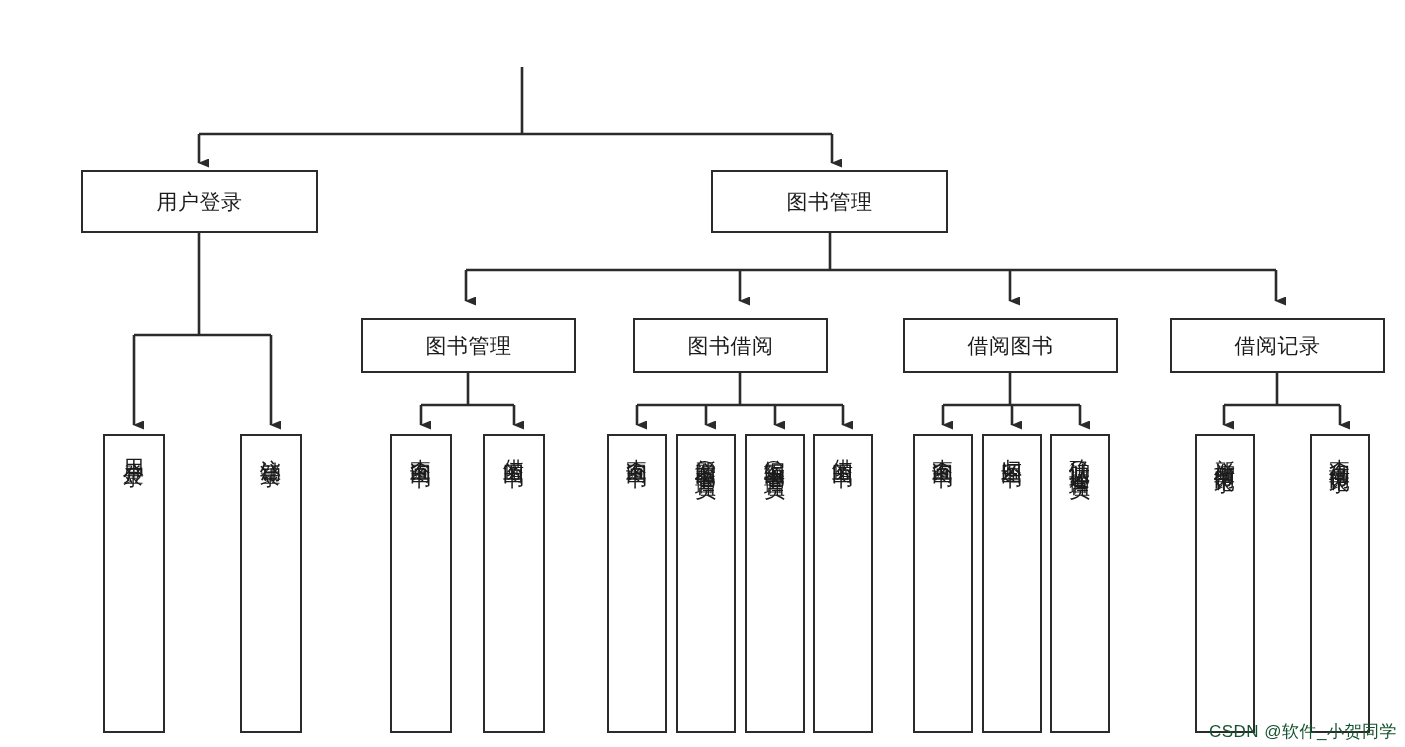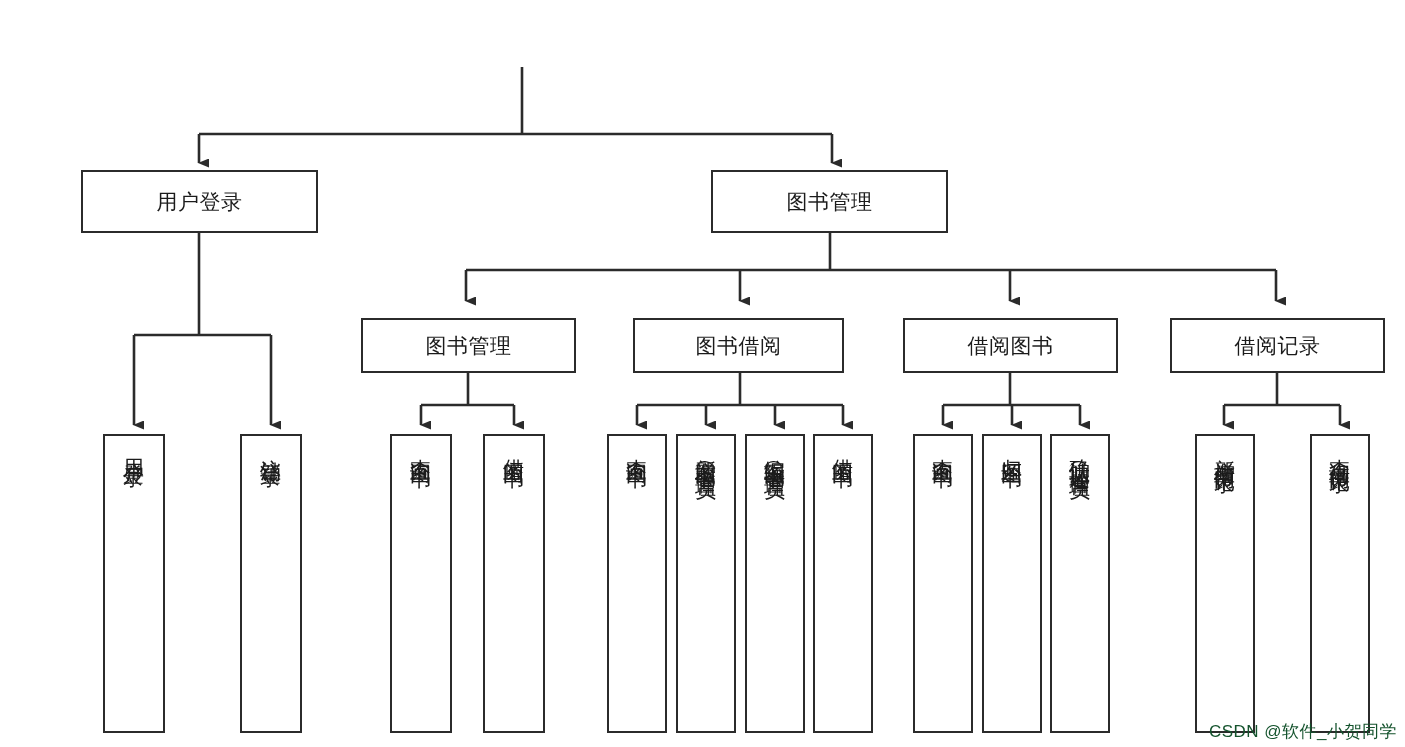--- a/index.html
+++ b/index.html
@@ -137,21 +137,21 @@
   <div class="node horiz" style="left:81px; top:170px; width:237px; height:63px;">
     <span class="node-label">用户登录</span>
   </div>
   <div class="node horiz" style="left:711px; top:170px; width:237px; height:63px;">
     <span class="node-label">图书管理</span>
   </div>
 
   <div class="node horiz" style="left:361px; top:318px; width:215px; height:55px;">
     <span class="node-label">图书管理</span>
   </div>
-  <div class="node horiz" style="left:633px; top:318px; width:211px; height:55px;justify-content:center;">
+  <div class="node horiz" style="left:633px; top:318px; width:195px; height:55px;justify-content:center;">
     <span class="node-label">图书借阅</span>
   </div>
   <div class="node horiz" style="left:903px; top:318px; width:215px; height:55px;">
     <span class="node-label">借阅图书</span>
   </div>
   <div class="node horiz" style="left:1170px; top:318px; width:215px; height:55px;">
     <span class="node-label">借阅记录</span>
   </div>
 
   <div class="node vert" style="left:103px; top:434px; width:62px; height:299px;">

